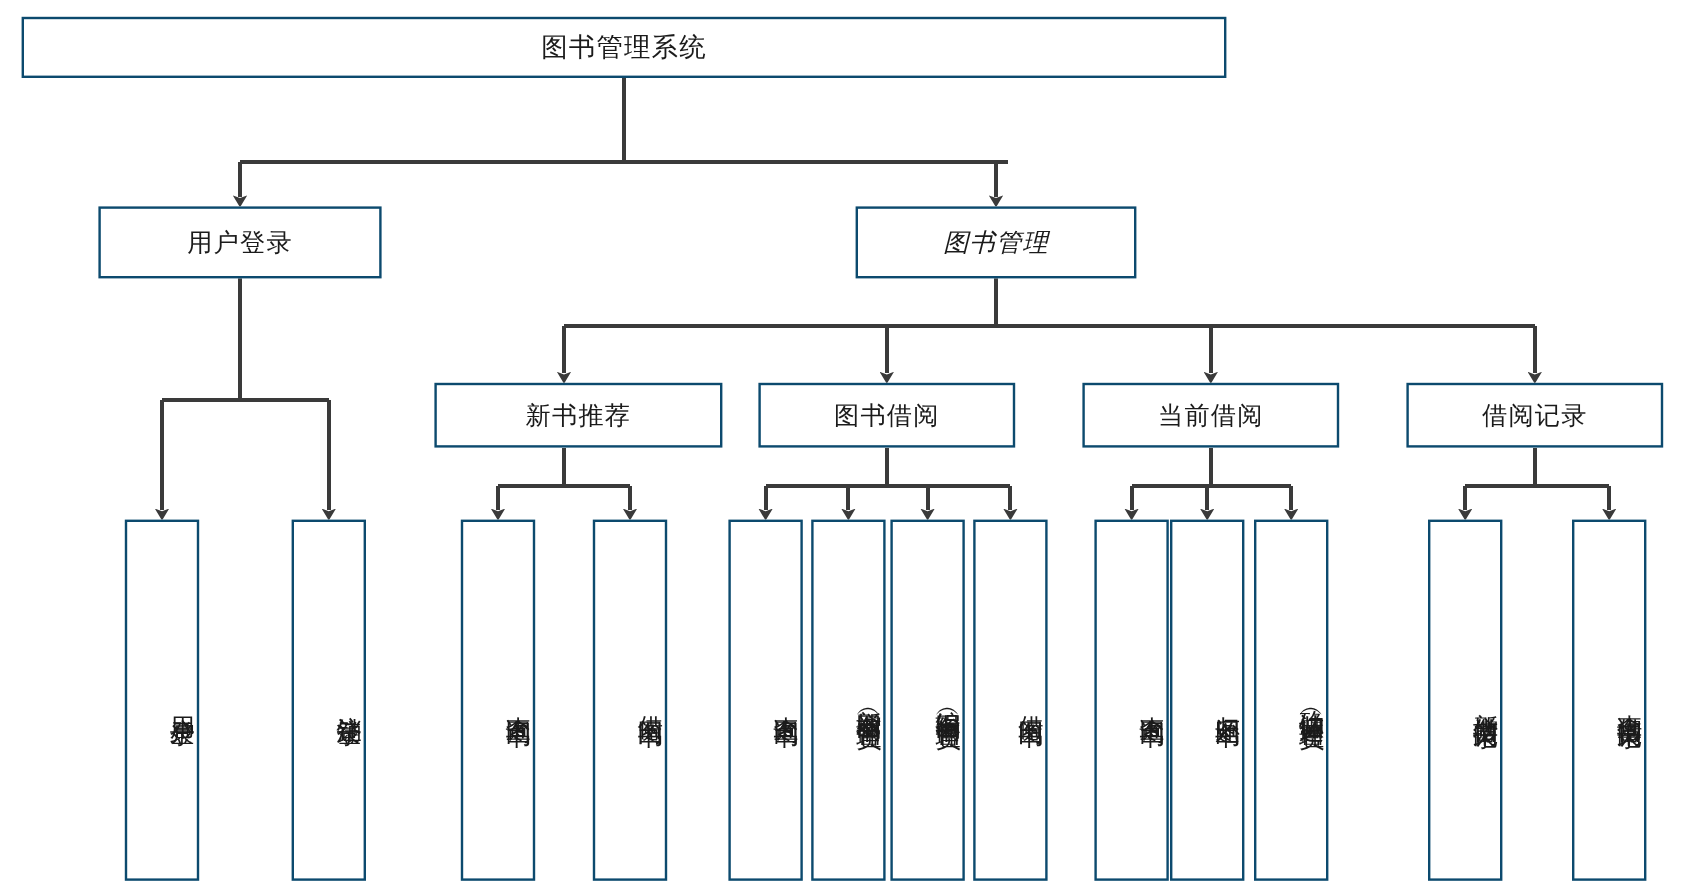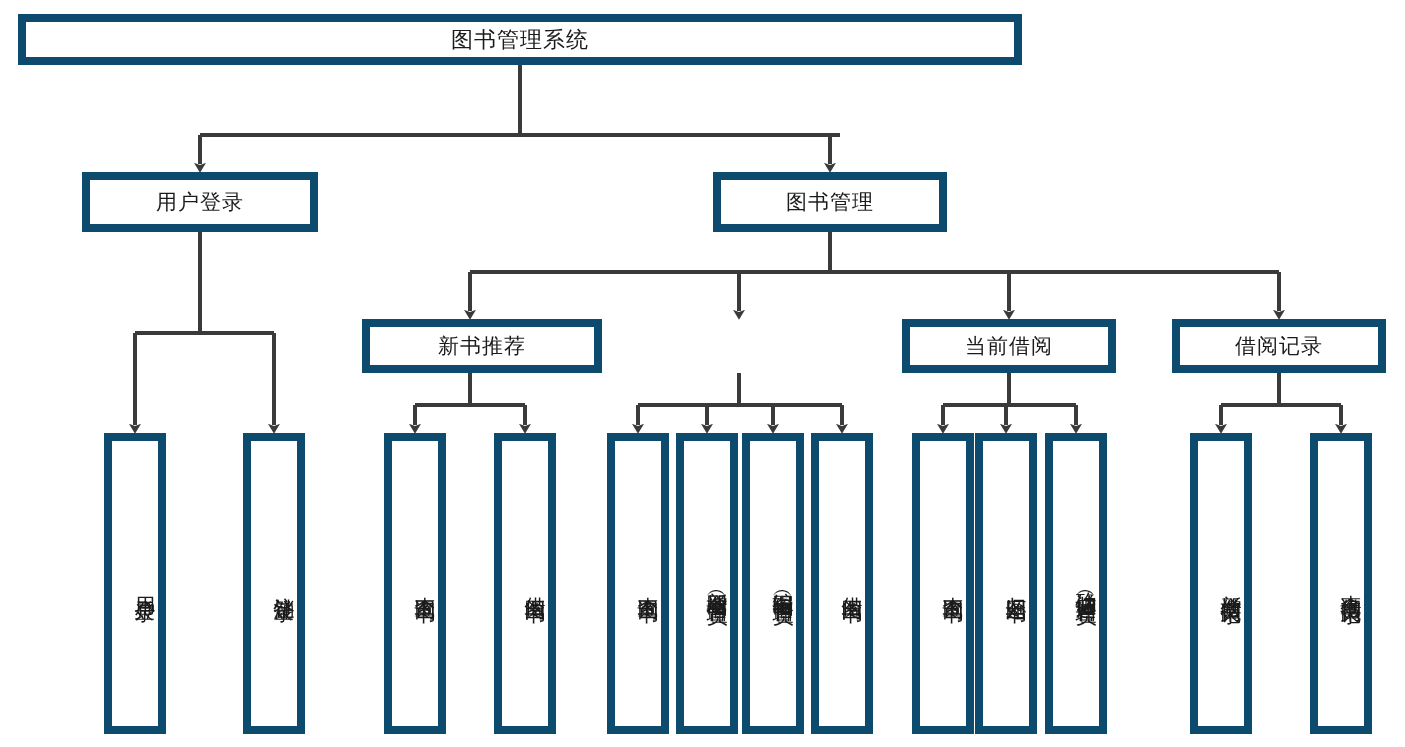--- a/index.html
+++ b/index.html
@@ -22,21 +22,21 @@
     left: 0;
     top: 0;
     width: 1405px;
     height: 747px;
     pointer-events: none;
   }
   .node {
     position: absolute;
     box-sizing: border-box;
     background: #ffffff;
-    border: 8px solid #0c4a6e;
+    border: 2px solid #0c4a6e;
     display: flex;
     align-items: center;
     justify-content: center;
     color: #1b1b1b;
   }
   .node.h {
     font-size: 21px;
     letter-spacing: 1px;
     white-space: nowrap;
   }
@@ -116,23 +116,24 @@
       <path d="M1279,373 L1279,405"></path>
       <path d="M1221,405 L1341,405"></path>
       <path d="M1221,405 L1221,425" marker-end="url(#arrow)"></path>
       <path d="M1341,405 L1341,425" marker-end="url(#arrow)"></path>
     </g>
   </svg>
 
   <div class="node h root" style="left:18px; top:14px; width:1004px; height:51px;">图书管理系统</div>
 
   <div class="node h" style="left:82px; top:172px; width:236px; height:60px;">用户登录</div>
-  <div class="node h" style="left:713px; top:172px; width:234px; height:60px;">图书管理</div>
+  <div class="node h" style="left:713px; top:172px; width:234px; height:60px;font-style:italic;">图书管理</div>
 
   <div class="node h" style="left:362px; top:319px; width:240px; height:54px;">新书推荐</div>
+  <div class="node h" style="left:632px; top:319px; width:214px; height:54px;">图书借阅</div>
   <div class="node h" style="left:1172px; top:319px; width:214px; height:54px;">借阅记录</div>
   <div class="node h" style="left:902px; top:319px; width:214px; height:54px;">当前借阅</div>
 
   <div class="node v" style="left:104px; top:433px; width:62px; height:301px;">用户登录</div>
   <div class="node v" style="left:243px; top:433px; width:62px; height:301px;">注销登录</div>
 
   <div class="node v" style="left:384px; top:433px; width:62px; height:301px;">查询图书</div>
   <div class="node v" style="left:494px; top:433px; width:62px; height:301px;">借阅图书</div>
 
   <div class="node v" style="left:607px; top:433px; width:62px; height:301px;">查询图书</div>

